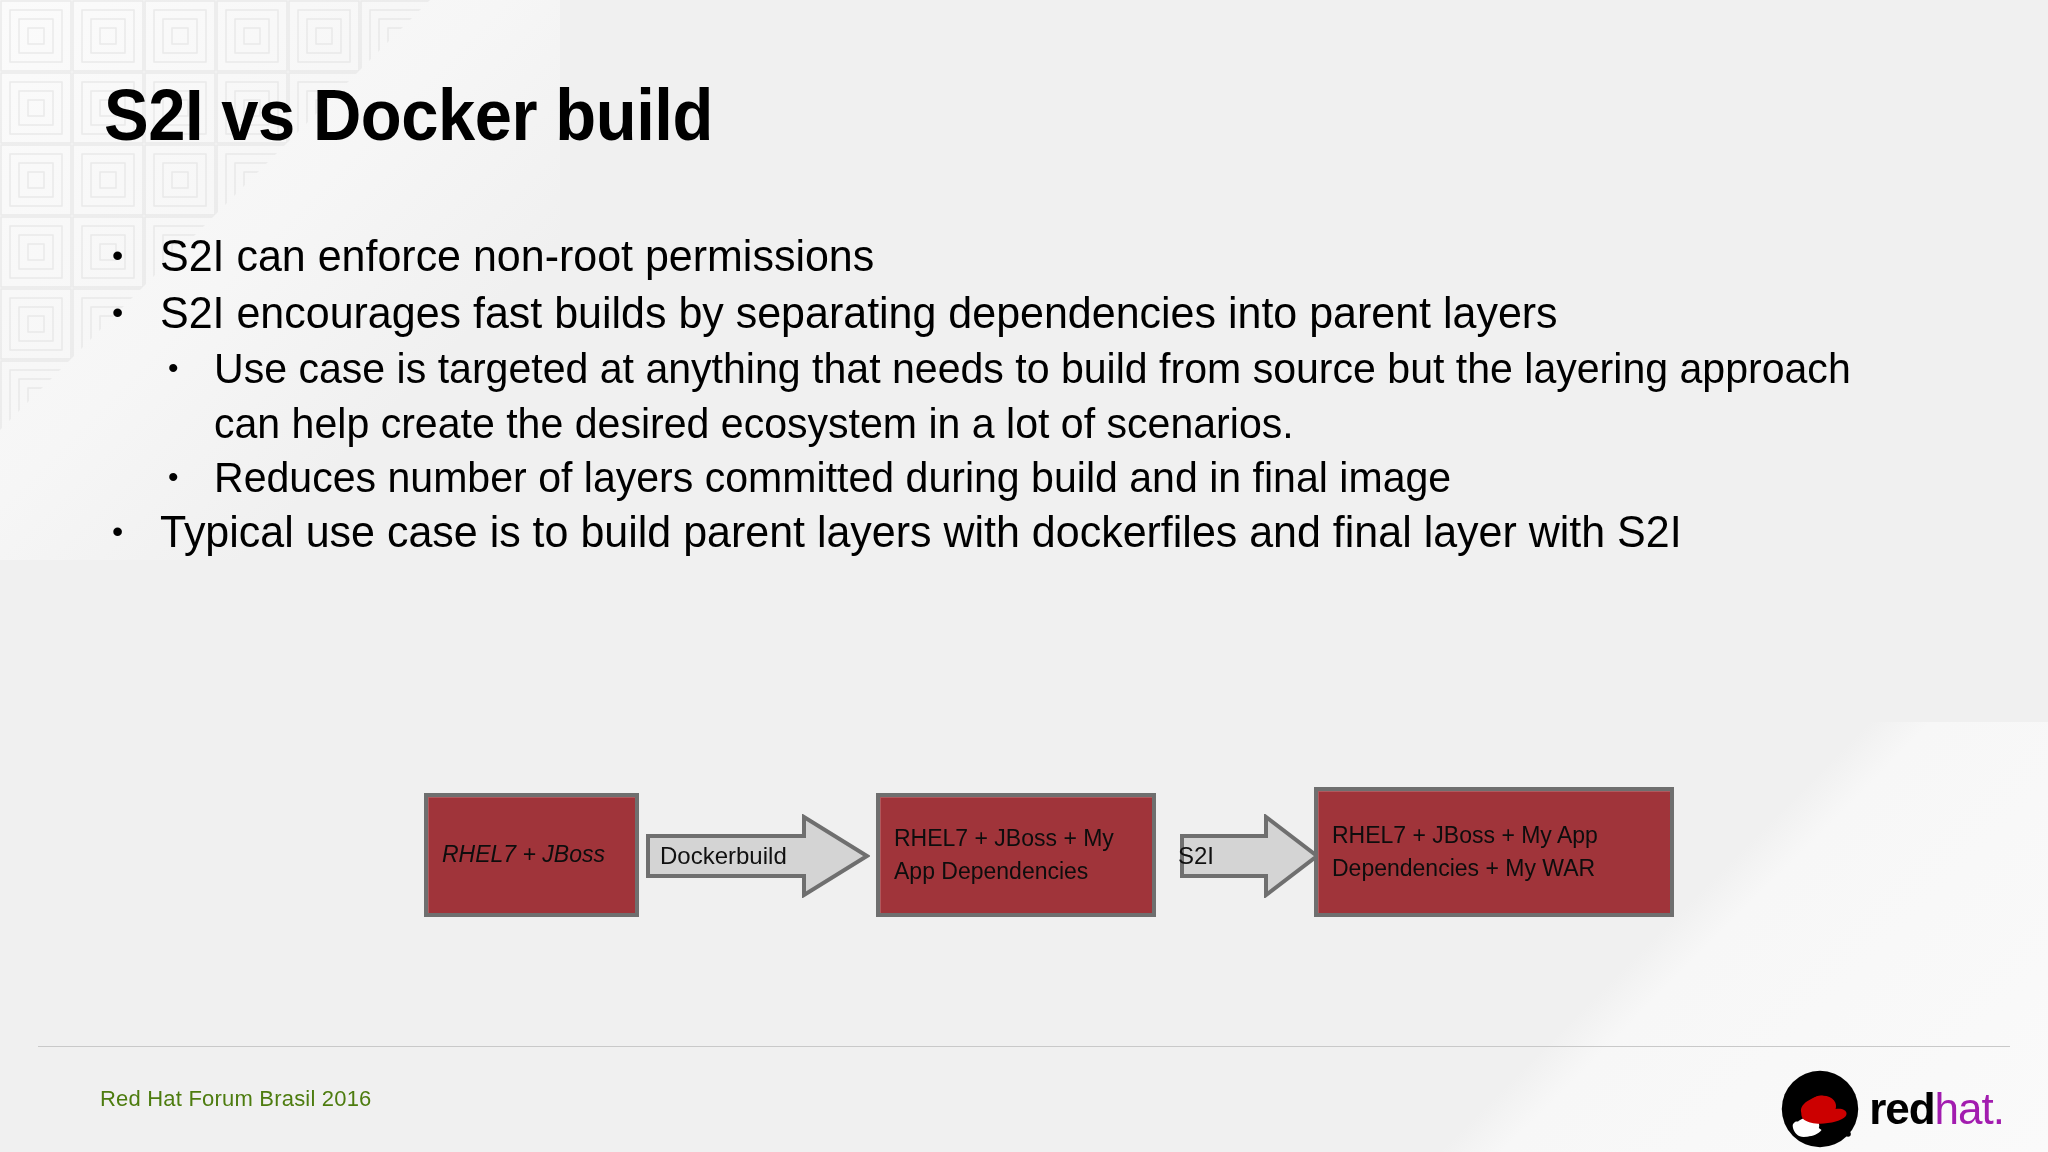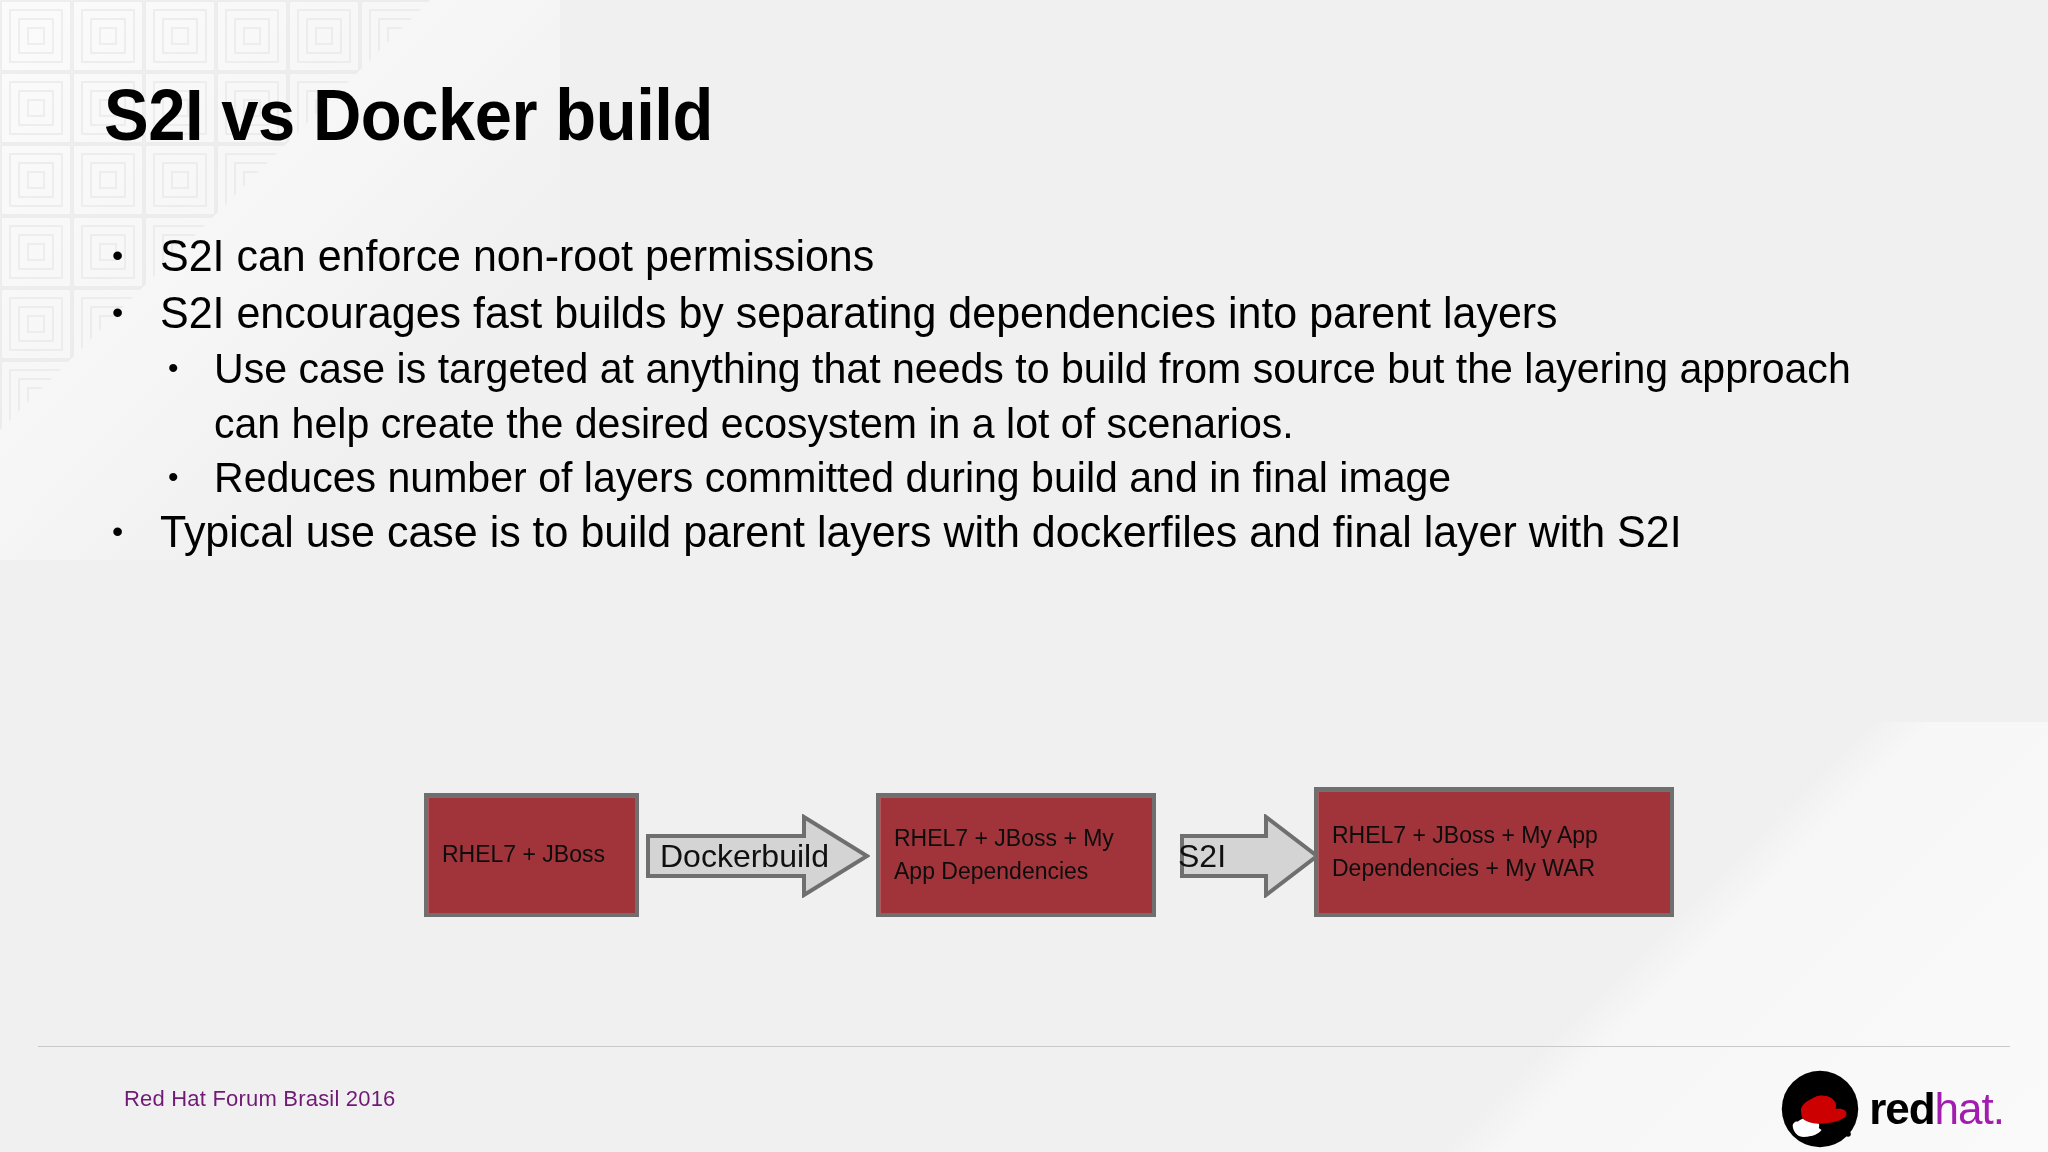--- a/index.html
+++ b/index.html
@@ -122,57 +122,57 @@
     color: #0d0d0d;
     font-size: 23px;
     line-height: 1.45;
   }
   .dbox .inner {
     padding: 0 14px;
     width: 100%;
   }
   .dbox.centered .inner { text-align: left; }
 
-  .box1 { left: 0px;   top: 6px;  width: 215px; height: 124px; }
+  .box1 { left: 0px;   top: 6px;  width: 215px; height: 124px; font-style: italic; }
   .box2 { left: 452px; top: 6px;  width: 280px; height: 124px; }
   .box3 { left: 890px; top: 0px;  width: 360px; height: 130px; }
 
   .darrow {
     position: absolute;
     display: flex;
     align-items: center;
   }
   .darrow svg { display: block; }
   .darrow .alabel {
     position: absolute;
     left: 14px;
     top: 50%;
     transform: translateY(-50%);
-    font-size: 32px;
+    font-size: 24px;
     color: #101010;
     white-space: nowrap;
   }
   .arrow1 { left: 222px; top: 27px; width: 224px; height: 84px; }
   .arrow2 { left: 740px; top: 27px; width: 140px; height: 84px; padding-left: 16px; }
 
   
   .footer-rule {
     position: absolute;
     left: 38px;
     right: 38px;
     top: 1046px;
     height: 1px;
     background: #c9c9c9;
   }
   .footer-text {
     position: absolute;
-    left: 124px;
+    left: 100px;
     top: 1086px;
     font-size: 22px;
-    color: #701a75;
+    color: #4d7c0f;
     letter-spacing: 0.2px;
   }
 
   
   .logo {
     position: absolute;
     right: 44px;
     top: 1070px;
     display: flex;
     align-items: center;

